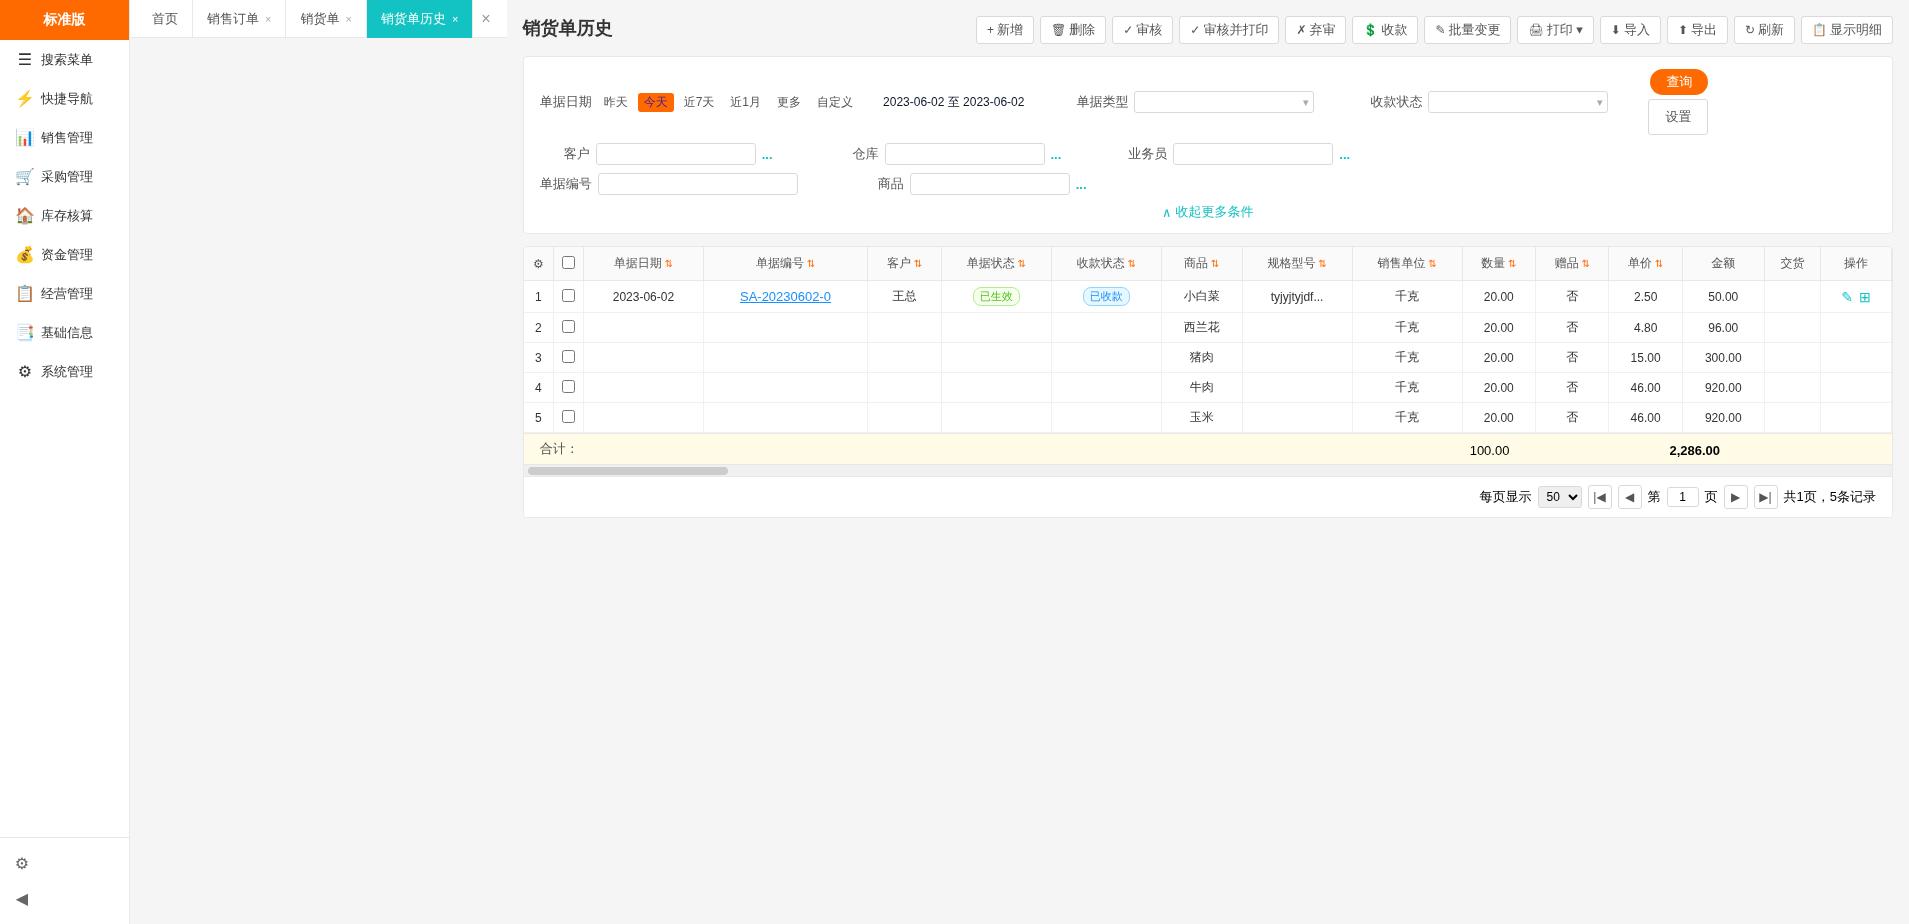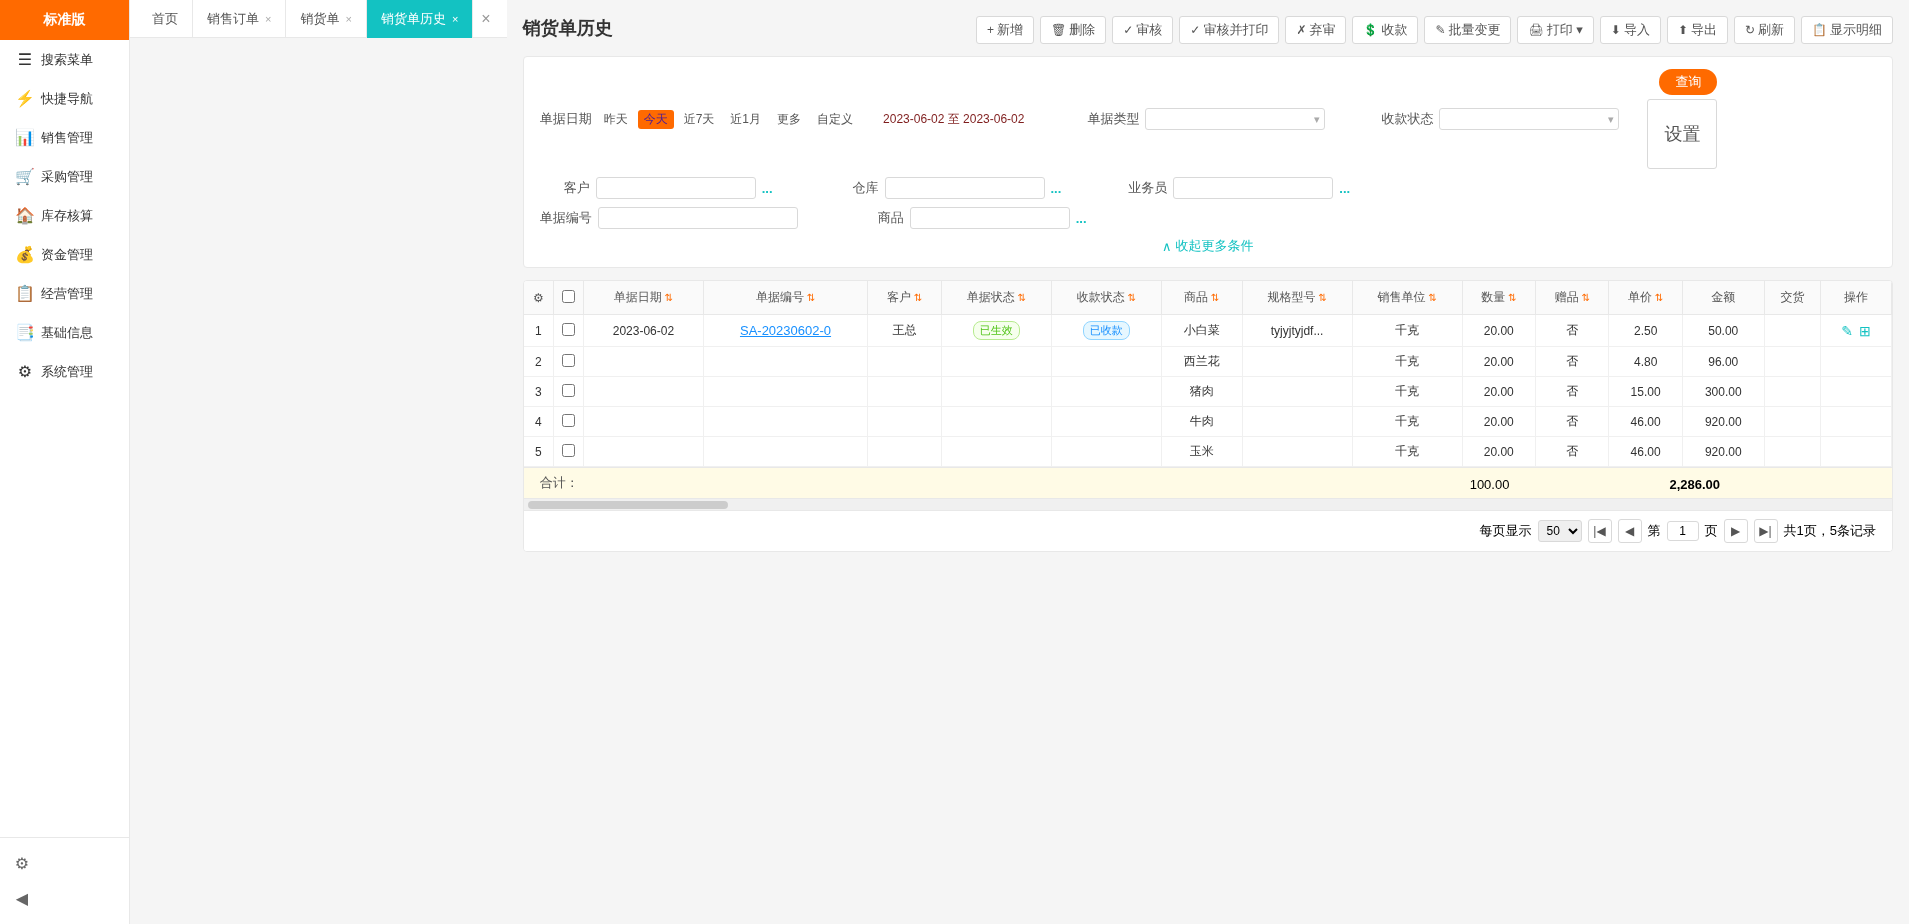--- a/index.html
+++ b/index.html
@@ -196,21 +196,21 @@
       border-radius: 3px;
       cursor: pointer;
       color: #555;
       font-size: 12px;
     }
     .date-tag.active {
       background: #ff6a00;
       color: #4c1d95;
     }
     .date-range {
-      color: #7f1d1d;
+      color: #0f172a;
       font-size: 12px;
     }
     .dots-btn {
       color: #13c2c2;
       cursor: pointer;
       font-weight: bold;
       font-size: 13px;
     }
     .collapse-btn {
       display: flex;
@@ -228,23 +228,24 @@
       color: #fff;
       padding: 4px 16px;
       cursor: pointer;
       font-size: 13px;
     }
     .set-btn {
       background: #fff;
       border: 1px solid #d9d9d9;
       border-radius: 3px;
       color: #555;
-      padding: 22px 16px;
-      cursor: pointer;
-      font-size: 18px;
+      padding: 8px 16px;
+      cursor: pointer;
+      font-size: 13px;
+      margin-left: 12px;
     }
 
     
     .table-wrap {
       background: #fff;
       border: 1px solid #e8e8e8;
       border-radius: 4px;
       overflow: hidden;
     }
     .data-table {
@@ -502,21 +503,21 @@
               <span class="date-tag">近7天</span>
               <span class="date-tag">近1月</span>
               <span class="date-tag">更多</span>
               <span class="date-tag">自定义</span>
             </span>
         </div>
         <div class="filter-item" style="margin-left:8px;">
           <span class="date-range">2023-06-02 至 2023-06-02</span>
         </div>
 
-        <div class="filter-item" style="margin-left:47px;">
+        <div class="filter-item" style="margin-left:36px;">
           <span class="filter-label">单据类型</span>
           <div class="filter-select-wrap">
             <select class="filter-select" style="width:180px;"></select>
           </div>
         </div>
 
         <div class="filter-item" style="margin-left:40px;">
           <span class="filter-label">收款状态</span>
           <div class="filter-select-wrap">
             <select class="filter-select" style="width:180px;"></select>

